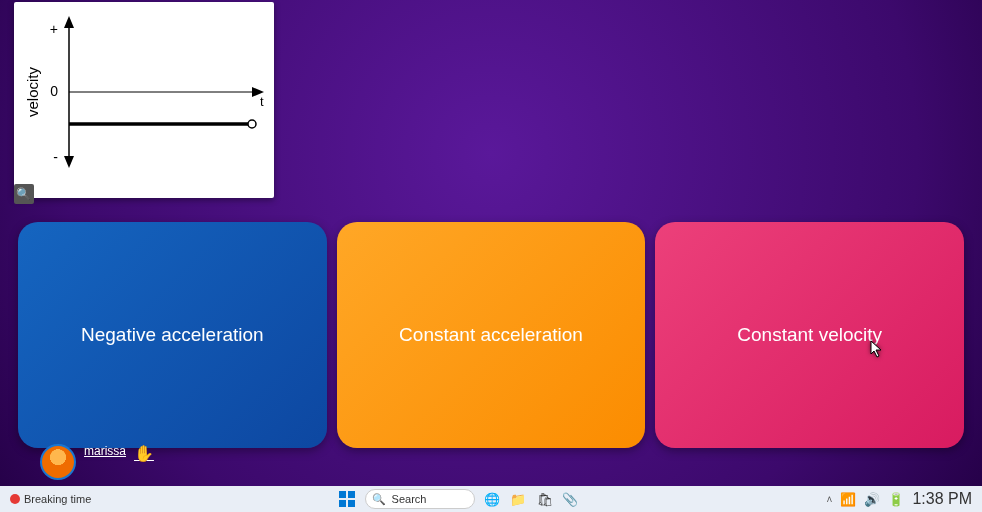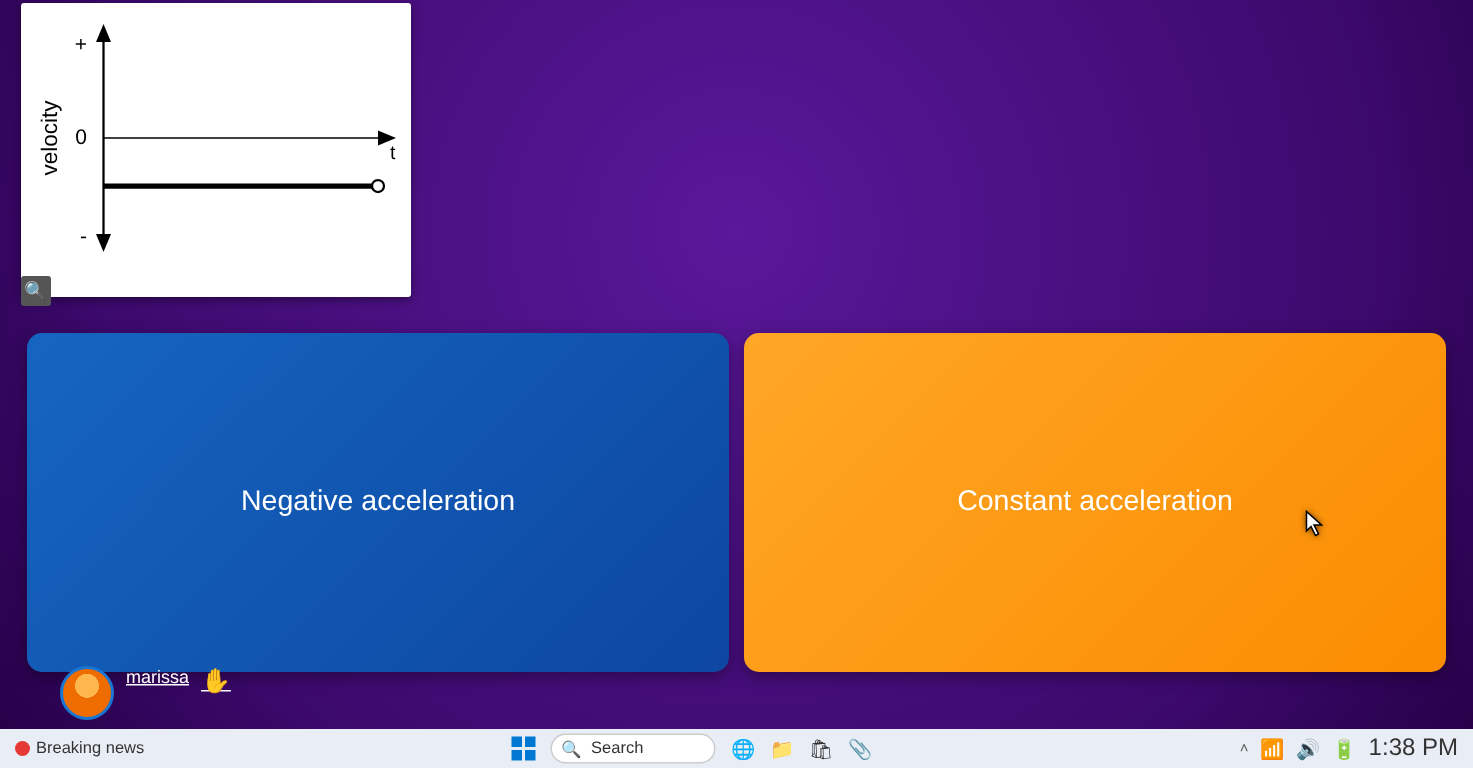--- a/index.html
+++ b/index.html
@@ -41,21 +41,21 @@
   
   .answers {
     position: absolute;
     left: 18px; right: 18px; top: 222px;
     height: 226px;
     display: flex;
     gap: 10px;
   }
   .answer {
     flex: 1 1 0;
-    border-radius: 10px;
+    border-radius: 20px;
     color: #fff;
     display: flex;
     align-items: center;
     justify-content: center;
     font-size: 19px;
     font-weight: 500;
     text-align: center;
     padding: 0 12px;
     cursor: pointer;
     box-shadow: 0 3px 10px rgba(0,0,0,.35);
@@ -150,39 +150,42 @@
   </div>
 
 
   <div class="answers">
     <div class="answer a0">
       <span>Negative acceleration</span>
     </div>
     <div class="answer a2">
       <span>Constant acceleration</span>
     </div>
+    <div class="answer a3">
+      <span>Constant velocity</span>
+    </div>
   </div>
 
   <div class="player">
     <div class="avatar"></div>
     <span>marissa</span>
     <span class="hand">✋</span>
   </div>
 
   <div class="cursor">
     <svg viewBox="0 0 14 18">
         <path d="M1 1 L1 14 L4 11 L7 17 L9 16 L6 10 L11 10 Z" fill="#fff" stroke="#000" stroke-width="1"></path>
       </svg>
   </div>
 
   <div class="taskbar">
     <div class="tb-left">
       <div class="news-pill">
         <span class="news-dot"></span>
-        <span>Breaking news</span>
+        <span>Breaking time</span>
       </div>
     </div>
     <div class="tb-center">
       <div class="win-logo"></div>
       <div class="search-pill">
         <span class="mag">🔍</span>
         <span>Search</span>
       </div>
       <span class="tb-icon">🌐</span>
       <span class="tb-icon">📁</span>

